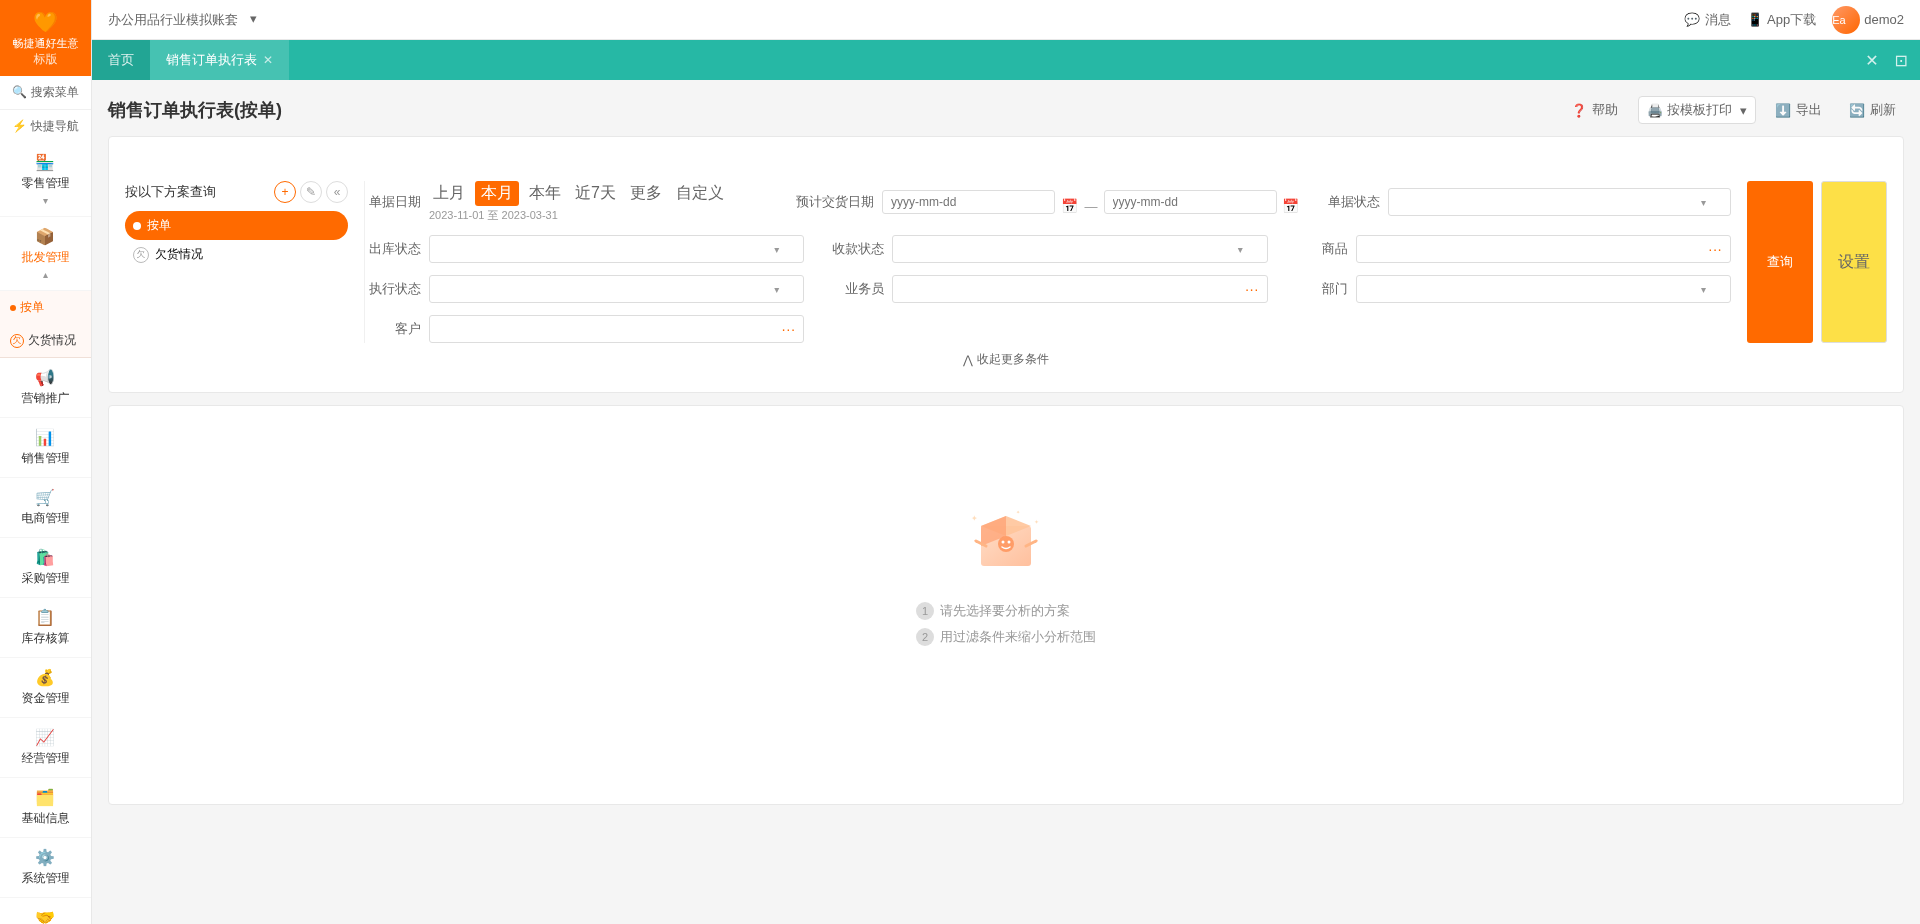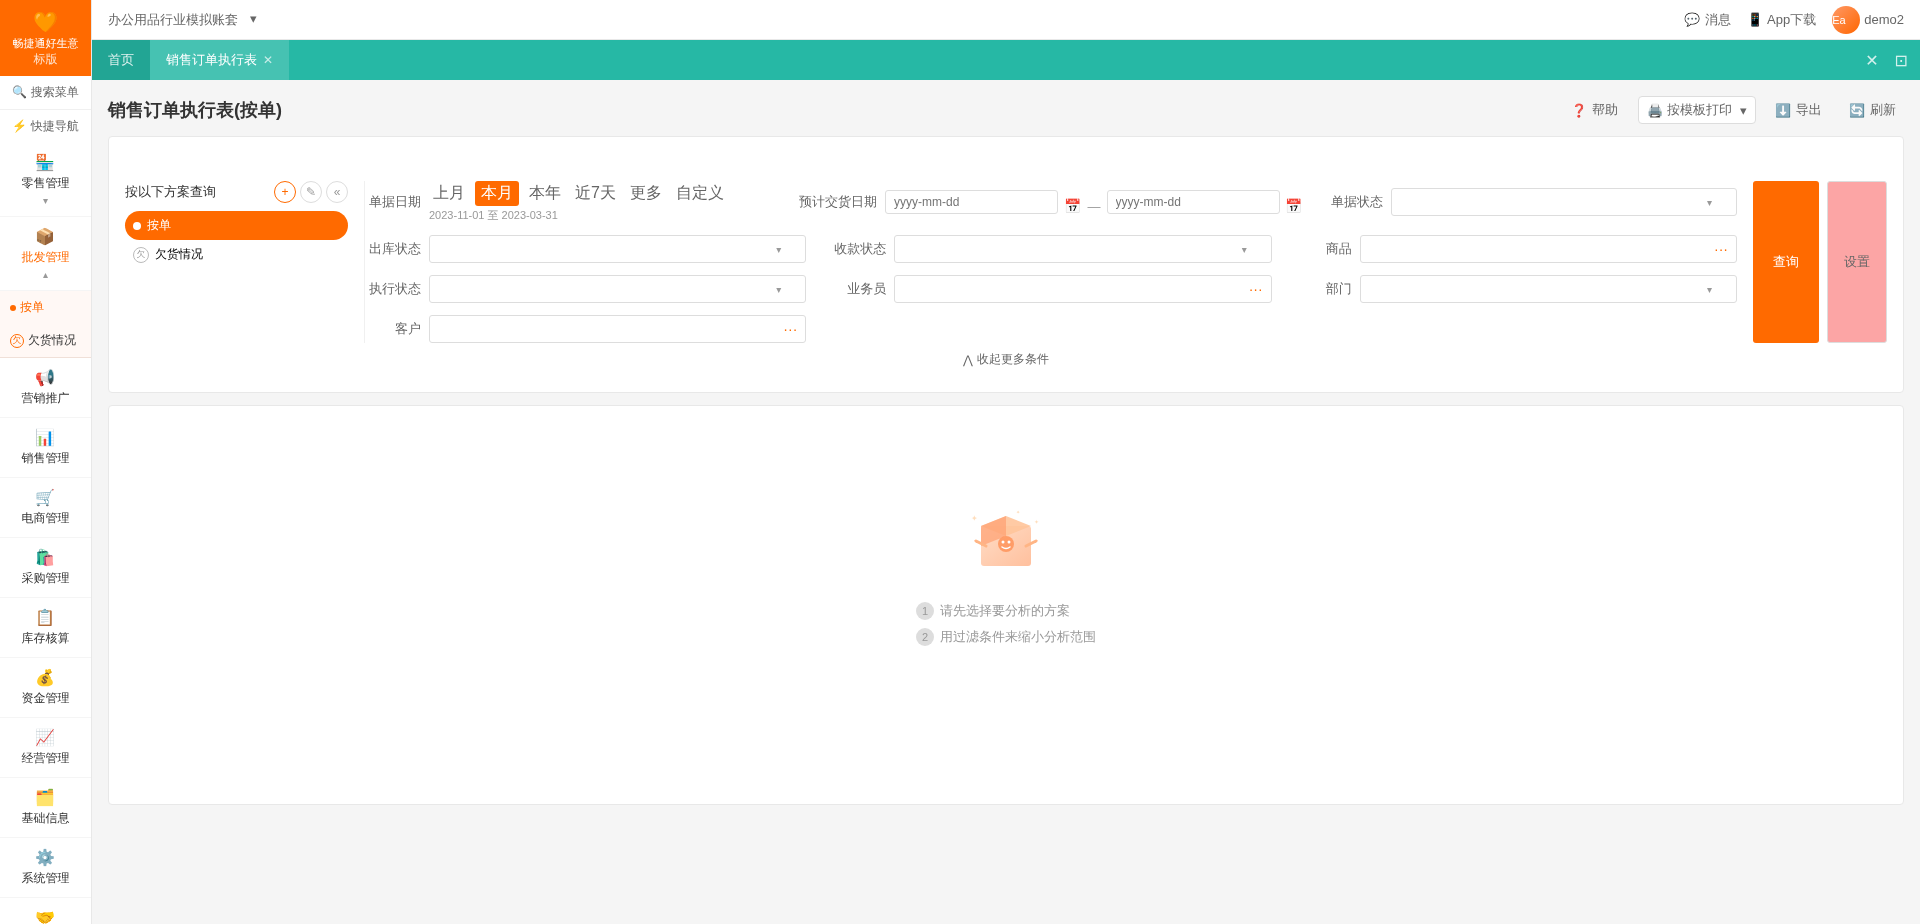--- a/index.html
+++ b/index.html
@@ -352,26 +352,26 @@
     .btn-query {
       background: #ff6a00;
       color: #fff;
       border: none;
       border-radius: 3px;
       padding: 6px 20px;
       font-size: 13px;
       cursor: pointer;
     }
     .btn-settings {
-      background: #fca5a5;
+      background: #fde047;
       color: #666;
       border: 1px solid #ddd;
       border-radius: 3px;
       padding: 6px 16px;
-      font-size: 13px;
+      font-size: 16px;
       cursor: pointer;
     }
 
     
     .empty-state {
       display: flex;
       flex-direction: column;
       align-items: center;
       justify-content: center;
       padding: 80px 20px;

